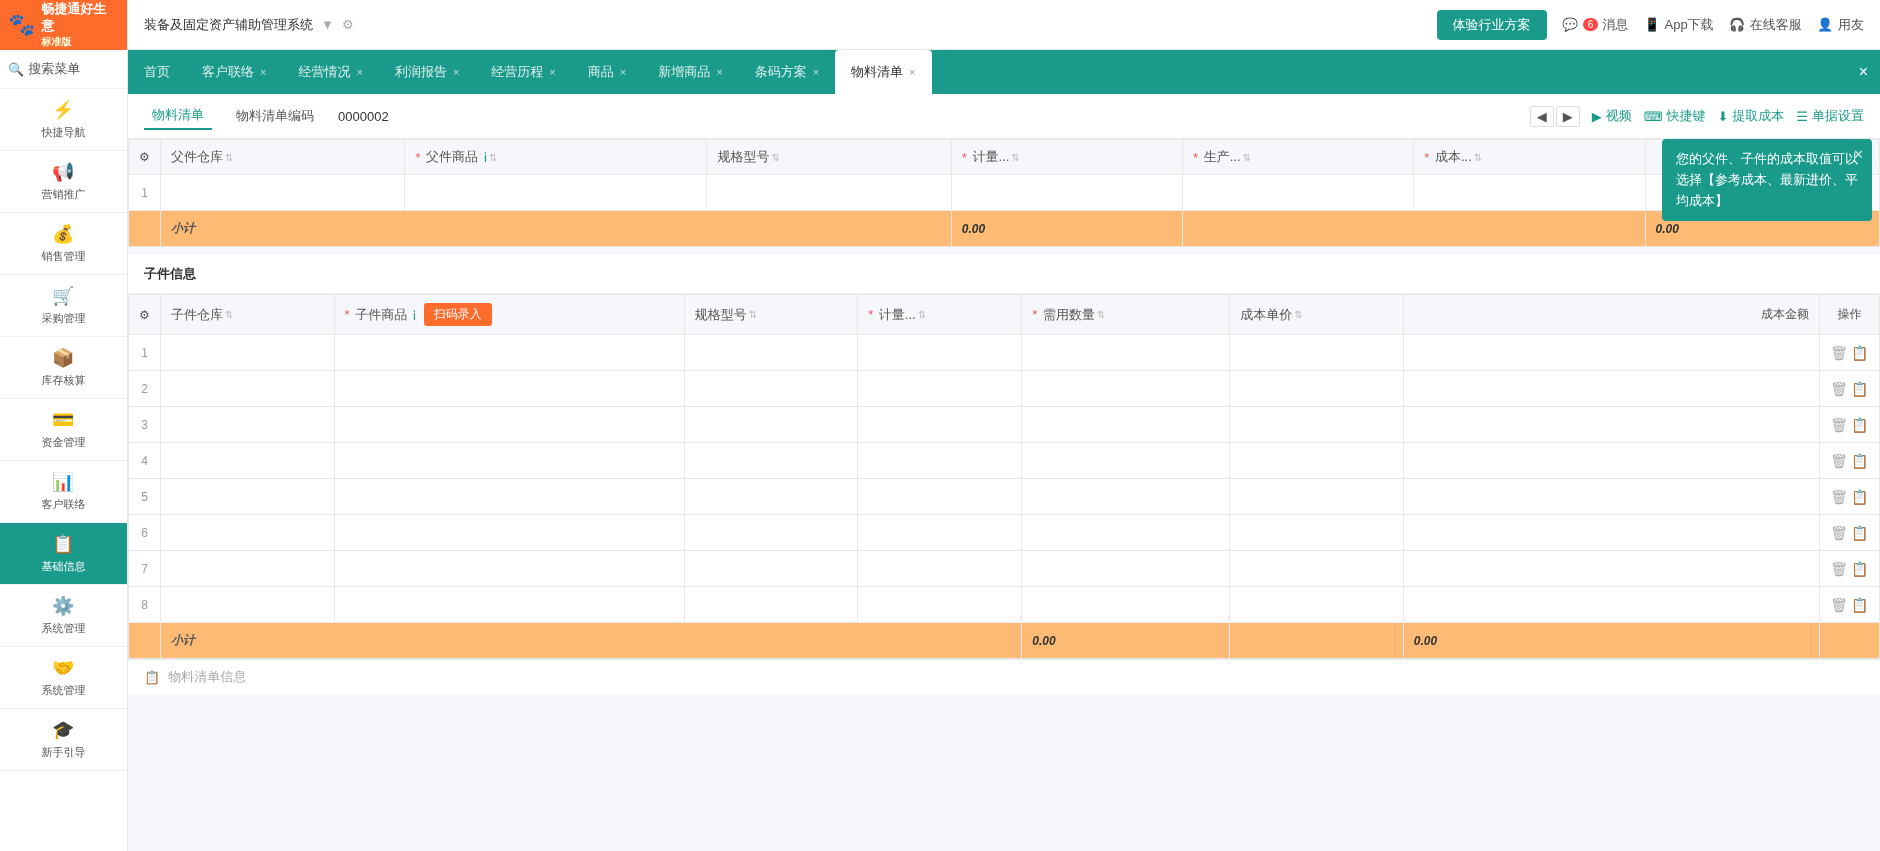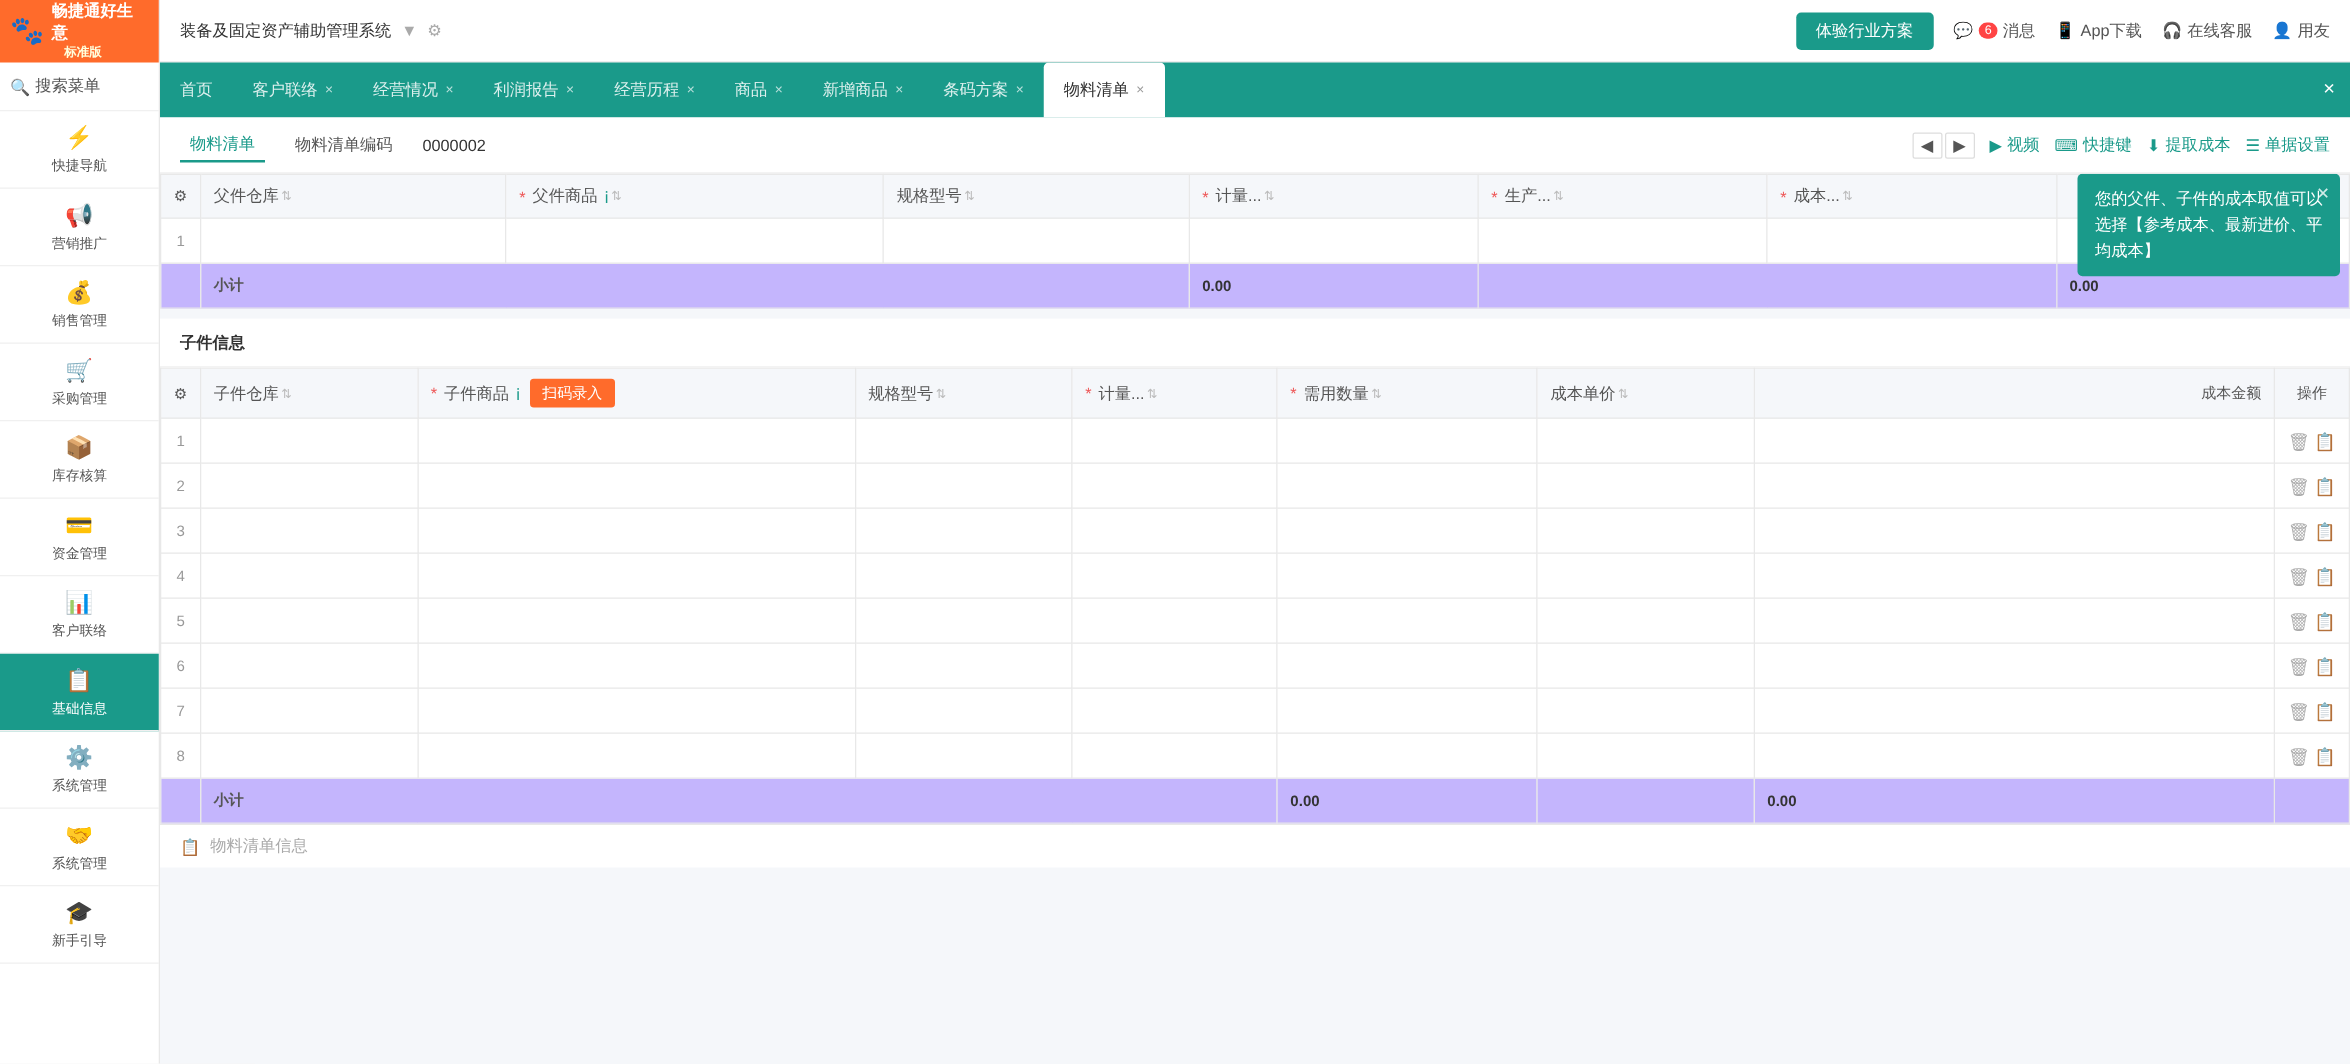--- a/index.html
+++ b/index.html
@@ -2,21 +2,21 @@
 <html><head>
   <meta charset="utf-8">
   <style>
     * { box-sizing: border-box; margin: 0; padding: 0; font-family: 'Microsoft YaHei', sans-serif; font-size: 13px; }
     body { display: flex; height: 851px; overflow: hidden; background: #f5f5f5; }
 
     
     .sidebar { width: 128px; background: #fff; display: flex; flex-direction: column; border-right: 1px solid #e8e8e8; flex-shrink: 0; }
     .sidebar-logo { background: #ff6b2b; padding: 10px 8px; display: flex; align-items: center; gap: 6px; color: #fff; font-weight: bold; font-size: 14px; height: 50px; }
     .sidebar-logo-text { font-size: 13px; line-height: 1.3; font-family: Liberation Serif, serif; }
-    .sidebar-logo-badge { font-size: 10px; color: #ffd; margin-left: 10px; }
+    .sidebar-logo-badge { font-size: 10px; color: #ffd; }
     .sidebar-search { display: flex; align-items: center; padding: 10px 8px; gap: 4px; cursor: pointer; color: #555; border-bottom: 1px solid #f0f0f0; }
     .sidebar-item { display: flex; flex-direction: column; align-items: center; padding: 10px 4px; cursor: pointer; color: #555; gap: 4px; border-bottom: 1px solid #f0f0f0; }
     .sidebar-item.active { background: #fff3ee; color: #ff6b2b; }
     .sidebar-item .icon { font-size: 18px; }
     .sidebar-item .label { font-size: 11px; text-align: center; }
     .sidebar-item.highlighted { background: #1a9a8a; color: #fff; }
 
     
     .main { flex: 1; display: flex; flex-direction: column; overflow: hidden; }
 
@@ -52,21 +52,21 @@
 
     
     .section { margin: 0; background: #fff; }
     .section-title { padding: 10px 16px; font-size: 13px; font-weight: bold; color: #333; border-bottom: 1px solid #f0f0f0; background: #fff; }
 
     
     .data-table { width: 100%; border-collapse: collapse; }
     .data-table th { background: #f5f7fa; border: 1px solid #e8e8e8; padding: 8px 10px; text-align: left; font-weight: normal; color: #555; white-space: nowrap; font-size: 12px; }
     .data-table td { border: 1px solid #e8e8e8; padding: 6px 10px; color: #333; font-size: 12px; height: 36px; }
     .data-table .row-num { color: #999; text-align: center; width: 30px; }
-    .data-table .subtotal-row td { background: #c4b5fd; font-weight: bold; }
+    .data-table .subtotal-row td { background: #fdba74; font-weight: bold; font-style: italic; }
     .data-table .subtotal-label { color: #555; }
     .data-table .amount { }
     .required { color: #e55; }
     .th-sort { display: flex; align-items: center; gap: 2px; }
     .sort-icon { color: #bbb; font-size: 10px; }
 
     
     .scan-btn { background: #ff6b2b; color: #fff; border: none; padding: 3px 10px; border-radius: 3px; font-size: 12px; cursor: pointer; }
 
     

